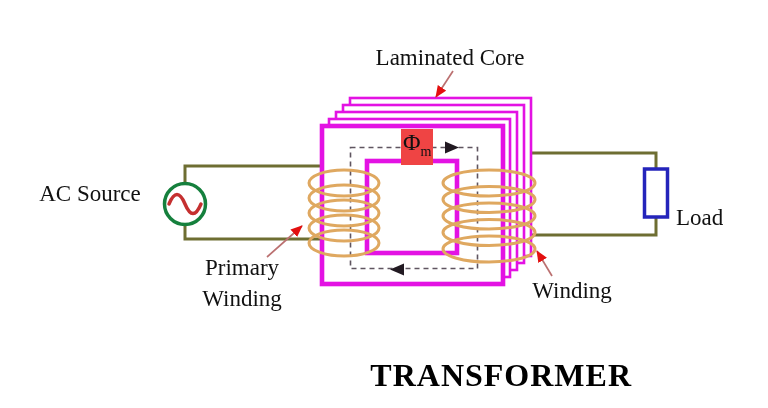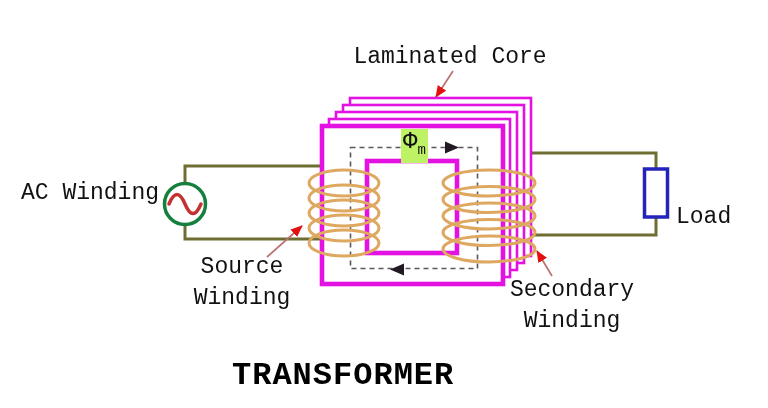--- a/index.html
+++ b/index.html
@@ -1,37 +1,37 @@
 <!DOCTYPE html>
 <html><head>
 <meta charset="utf-8">
 <style>
   html,body{margin:0;padding:0;background:#fff;}
   .stage{
     position:relative;width:768px;height:408px;overflow:hidden;
     background:var(--background,#fff);
-    font-family:Liberation Mono, monospace;
+    font-family:Liberation Serif, serif;
   }
   .stage svg{position:absolute;left:0;top:0;}
   .wire{fill:none;stroke:var(--wire-olive);stroke-width:3;}
   .source-ring{fill:#fff;stroke:var(--source-green);stroke-width:3.5;}
   .sine{fill:none;stroke:var(--sine-red);stroke-width:3.5;stroke-linecap:round;}
   .load-box{fill:#fff;stroke:var(--load-blue);stroke-width:3.5;}
   .lam{fill:#fff;stroke:var(--core-magenta);stroke-width:2.6;}
   .lam-front{stroke-width:4.6;}
   .flux-rect{fill:none;stroke:var(--flux-dash);stroke-width:1.6;stroke-dasharray:5 4;}
   .flux-arrow{fill:var(--flux-arrow);stroke:none;}
   .coil{fill:none;stroke:var(--winding-tan);stroke-width:3;}
   .pointer{fill:none;stroke:var(--pointer-shaft);stroke-width:1.7;}
   .pointer-head{fill:var(--pointer-head);stroke:none;}
   .lbl{position:absolute;color:var(--text);font-size:23px;line-height:31px;text-align:center;white-space:nowrap;}
-  .lbl-flux{position:absolute;left:401px;top:129px;background:#bef264;padding:0 2px;color:var(--text);
+  .lbl-flux{position:absolute;left:401px;top:129px;background:#ef4444;padding:0 2px;color:var(--text);
     font-size:24px;line-height:26px;}
   .lbl-flux sub{font-size:14px;}
-  .title{position:absolute;left:232px;top:357px;width:400px;text-align:left;color:#000;
+  .title{position:absolute;left:232px;top:357px;width:400px;text-align:right;color:#000;
     font-size:32px;font-weight:bold;letter-spacing:1px;}
 </style>
 </head>
 <body>
 
 <div class="stage" style="--background: #ffffff; --core-magenta: #e312e3; --winding-tan: #dfa860; --wire-olive: #6e6e32; --source-green: #15803d; --sine-red: #c53030; --load-blue: #2424bb; --pointer-head: #e31010; --pointer-shaft: #bb7070; --flux-dash: #5f5560; --flux-arrow: #221a22; --text: #111111;">
 
   <svg width="768" height="408" viewBox="0 0 768 408">
     <defs>
       <marker id="redhead" markerUnits="userSpaceOnUse" markerWidth="14" markerHeight="12" refX="11" refY="5" orient="auto">
@@ -86,30 +86,29 @@
     <g>
       <path class="pointer" marker-end="url(#redhead)" d="M453,71 L436,97"></path>
       <path class="pointer" marker-end="url(#redhead)" d="M267,257 L302,226"></path>
       <path class="pointer" marker-end="url(#redhead)" d="M552,276 L537,251"></path>
     </g>
   </svg>
 
   <div class="lbl" style="left:340px;top:42px;width:220px;">Laminated Core</div>
 
   <div class="lbl" style="left:15px;top:178px;width:150px;">
-    <div>AC Winding</div>
+    <div>AC Source</div>
   </div>
 
   <div class="lbl" style="left:168px;top:252px;width:148px;">
-    <div>Source</div>
+    <div>Primary</div>
     <div>Winding</div>
   </div>
 
   <div class="lbl" style="left:496px;top:275px;width:152px;">
-    <div>Secondary</div>
     <div>Winding</div>
   </div>
 
   <div class="lbl" style="left:676px;top:182px;text-align:left;margin-top:20px;">Load</div>
 
   <div class="lbl-flux"><span>Φ</span><sub>m</sub></div>
 
   <div class="title">TRANSFORMER</div>
 </div>
 

